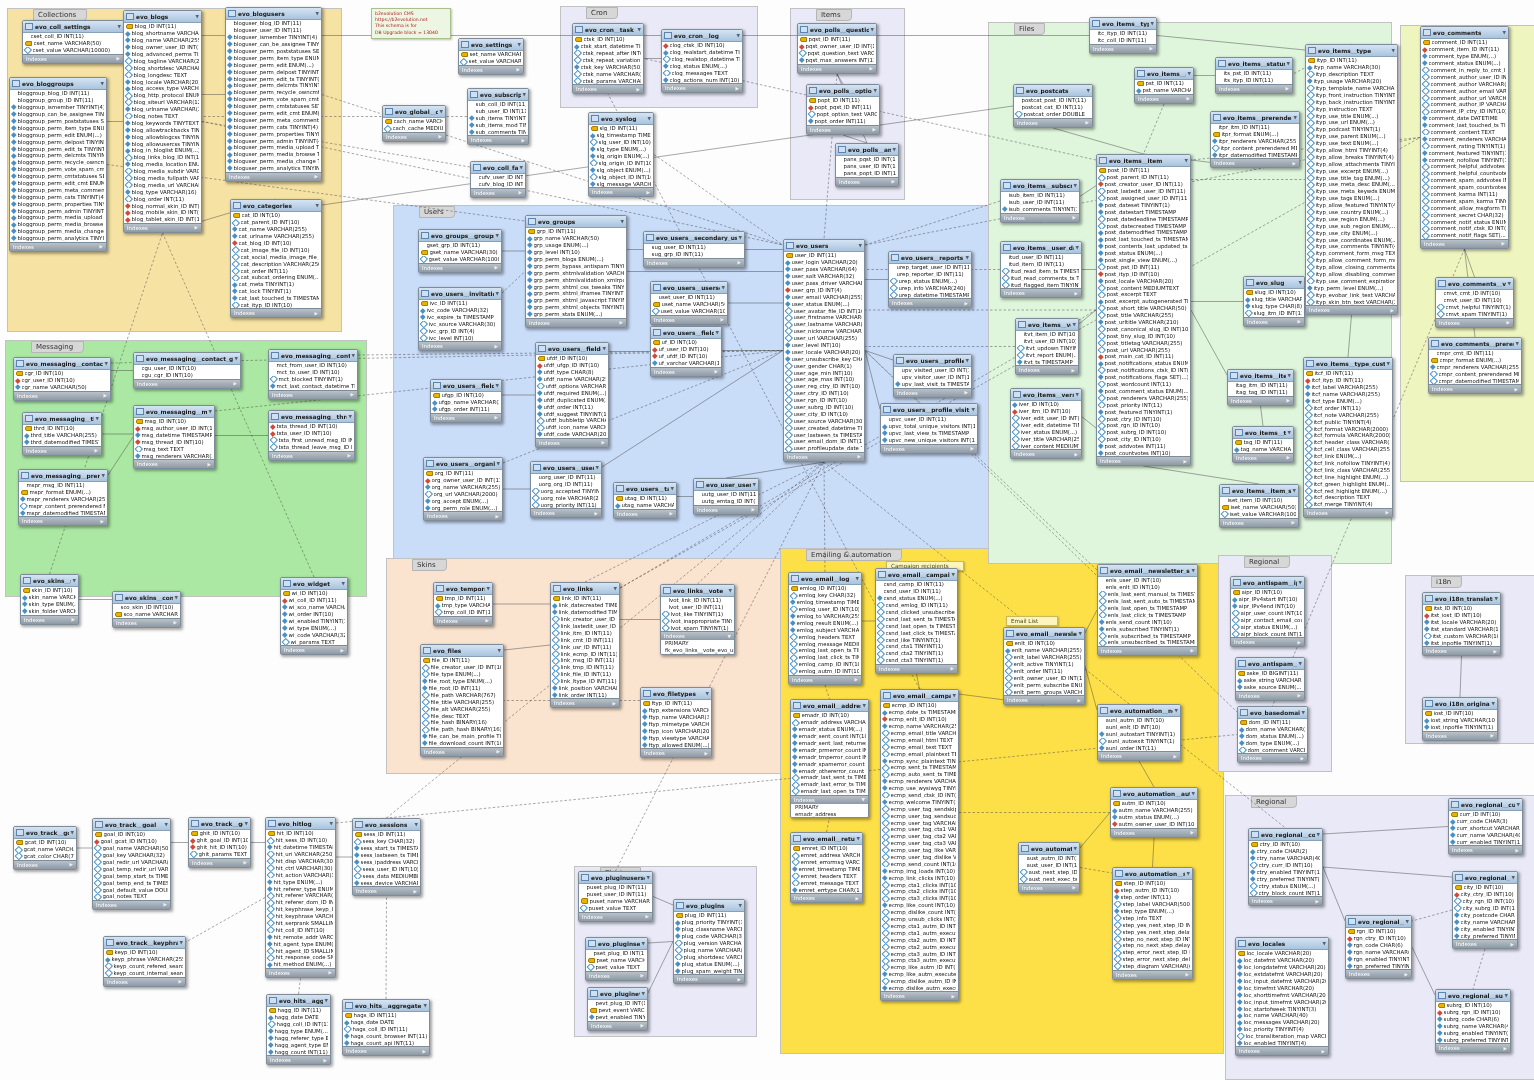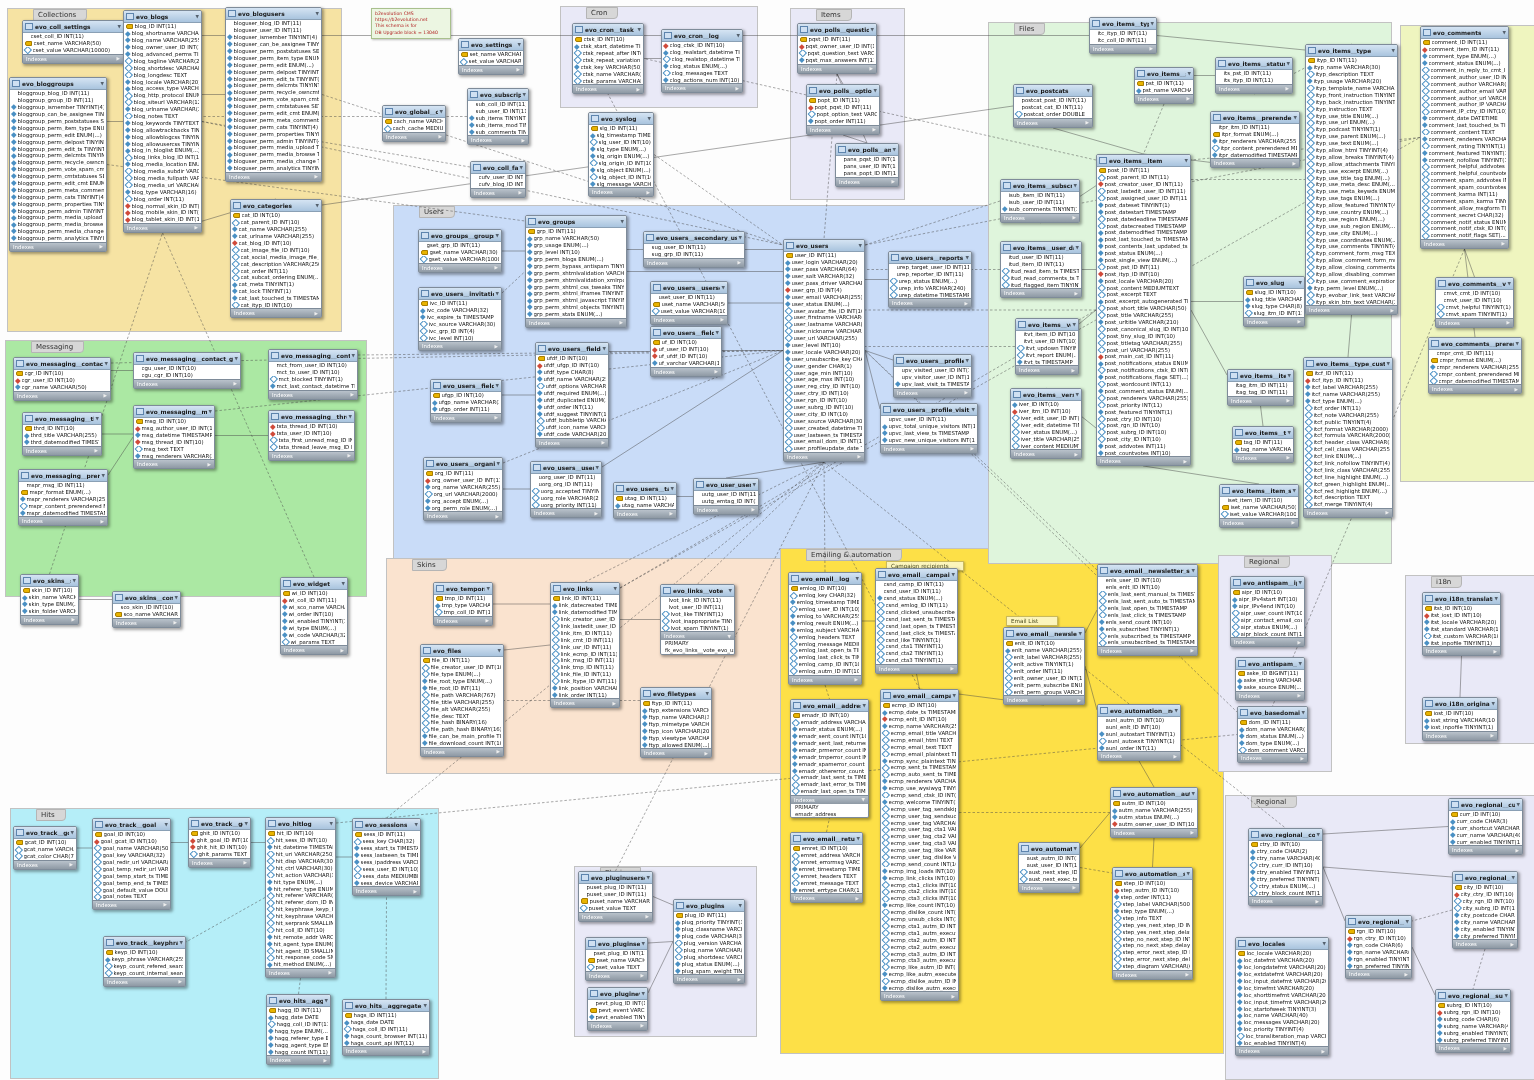--- a/index.html
+++ b/index.html
@@ -37,23 +37,20 @@
 </style>
 </head>
 <body>
 
 <div id="canvas">
   <div class="region" style="left: 7px; top: 8px; width: 333px; height: 322px; background: rgb(246, 227, 163);">
       <div class="region-label">Collections</div>
     </div>
     <div class="region" style="left: 5px; top: 340px; width: 360px; height: 255px; background: rgb(171, 232, 163);">
       <div class="region-label">Messaging</div>
-    </div>
-    <div class="region" style="left: 10px; top: 808px; width: 427px; height: 269px; background: rgb(181, 238, 248);">
-      <div class="region-label">Hits</div>
     </div>
     <div class="region" style="left: 393px; top: 205px; width: 617px; height: 360px; background: rgb(201, 220, 248);">
       <div class="region-label">Users</div>
     </div>
     <div class="region" style="left: 560px; top: 6px; width: 196px; height: 100px; background: rgb(233, 233, 247);">
       <div class="region-label">Cron</div>
     </div>
     <div class="region" style="left: 790px; top: 8px; width: 113px; height: 190px; background: rgb(233, 233, 247);">
       <div class="region-label">Items</div>
     </div>

